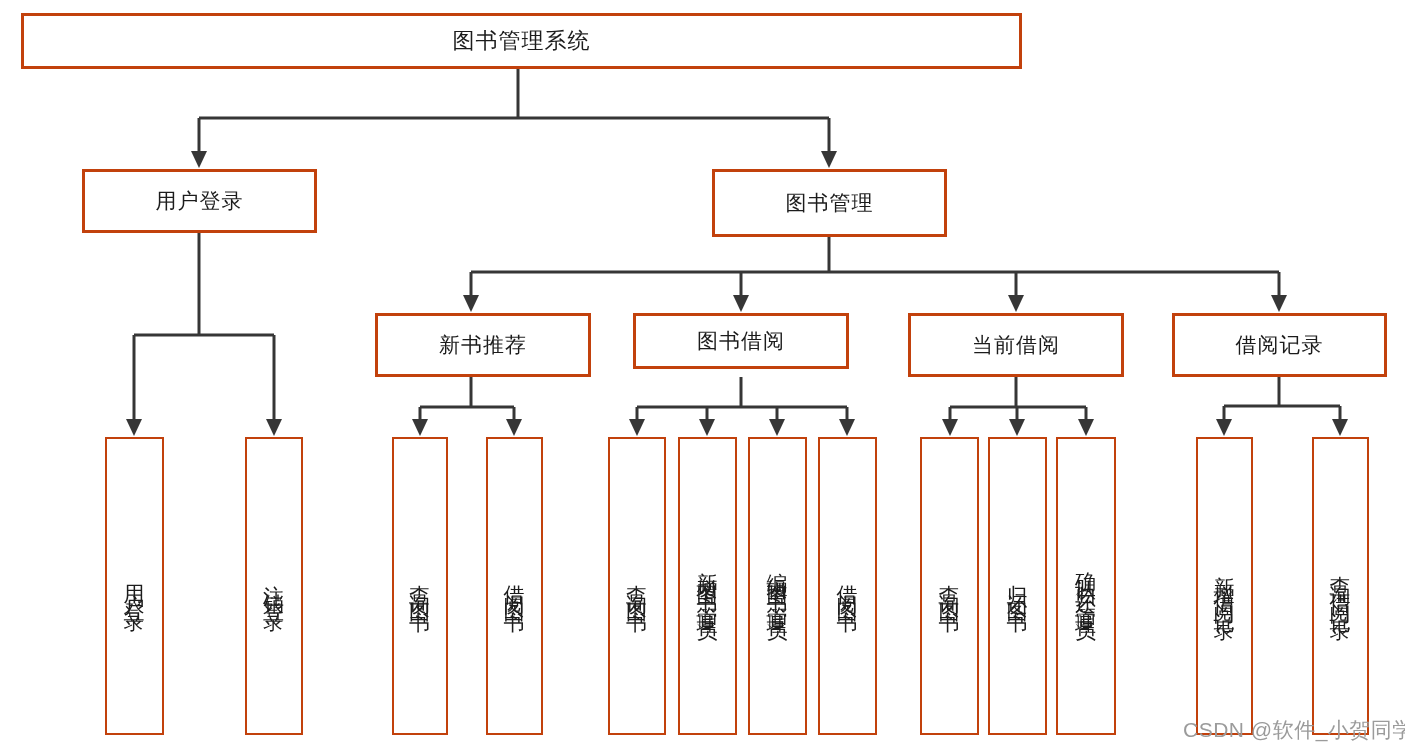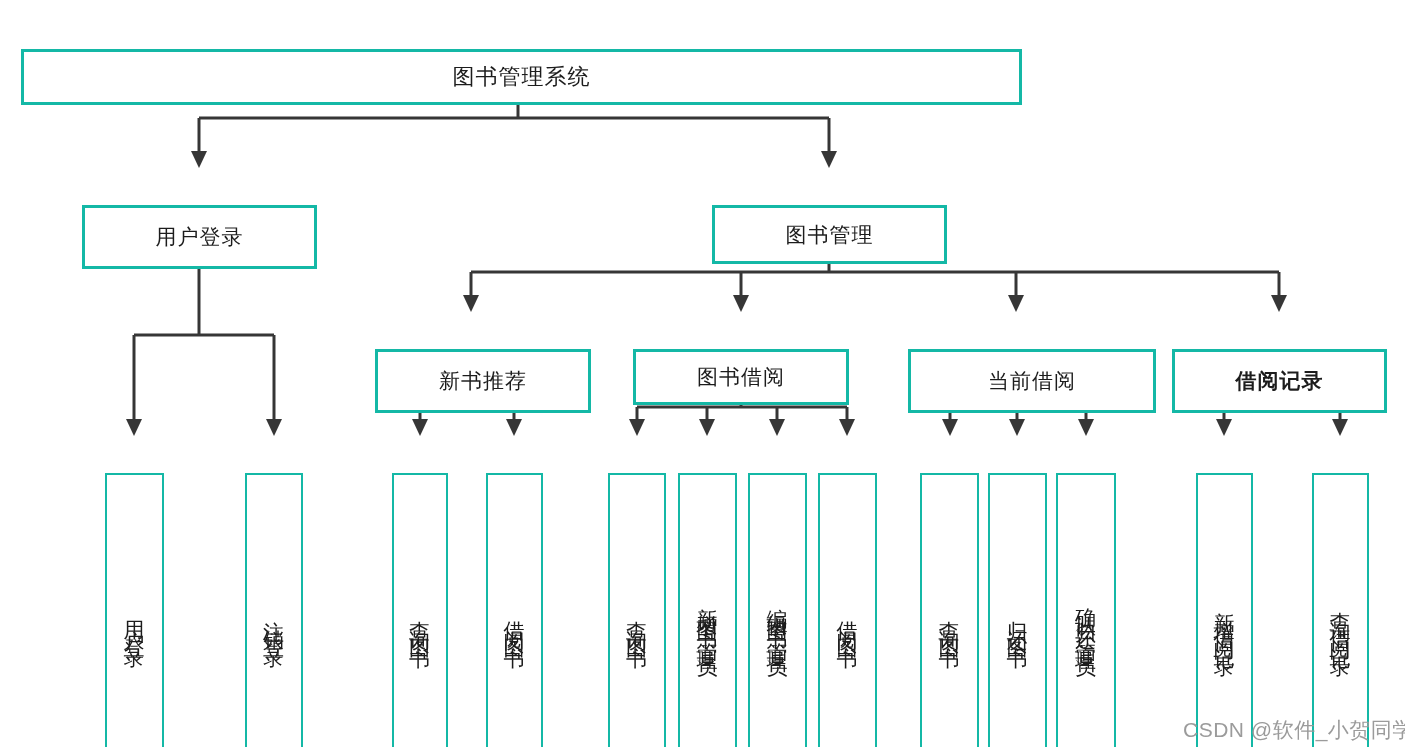--- a/index.html
+++ b/index.html
@@ -7,31 +7,30 @@
     position:relative;
     width:1405px;height:747px;
     background:#ffffff;
     font-family:"Liberation Sans","DejaVu Sans",sans-serif;
     overflow:hidden;
   }
   svg.connectors{position:absolute;left:0;top:0;z-index:1;}
   .node{
     position:absolute;
     box-sizing:border-box;
-    border:3px solid #14b8a6;
+    border:3px solid #c2410c;
     background:#ffffff;
     display:flex;
     align-items:center;
     justify-content:center;
     color:#1c1c1c;
     z-index:2;
     font-size:21px;
     letter-spacing:1px;
     text-align:center;
-    margin-top:36px;
   }
   .node.root{font-size:22px;}
   .node.leaf{border-width:2.5px;}
   .node.leaf .t{
     writing-mode:vertical-rl;
     letter-spacing:9px;
     font-size:21px;
     line-height:1;
     white-space:nowrap;
   }
@@ -106,34 +105,34 @@
       <path d="M 1340 436 L 1332 419 L 1348 419 Z" fill="#363636"></path>
     </svg>
 
   <div class="node root" style="left:21px;top:13px;width:1001px;height:56px;">
     <span class="t">图书管理系统</span>
   </div>
 
   <div class="node" style="left:82px;top:169px;width:235px;height:64px;">
     <span class="t">用户登录</span>
   </div>
-  <div class="node" style="left:712px;top:169px;width:235px;height:59px;">
+  <div class="node" style="left:712px;top:169px;width:235px;height:68px;">
     <span class="t">图书管理</span>
   </div>
 
   <div class="node" style="left:375px;top:313px;width:216px;height:64px;">
     <span class="t">新书推荐</span>
   </div>
   <div class="node" style="left:633px;top:313px;width:216px;height:56px;">
     <span class="t">图书借阅</span>
   </div>
-  <div class="node" style="left:908px;top:313px;width:248px;height:64px;">
+  <div class="node" style="left:908px;top:313px;width:216px;height:64px;">
     <span class="t">当前借阅</span>
   </div>
-  <div class="node" style="left:1172px;top:313px;width:215px;height:64px;font-weight:bold;">
+  <div class="node" style="left:1172px;top:313px;width:215px;height:64px;">
     <span class="t">借阅记录</span>
   </div>
 
   <div class="node leaf" style="left:105px;top:437px;width:59px;height:298px;">
     <span class="t">用户登录</span>
   </div>
   <div class="node leaf" style="left:245px;top:437px;width:58px;height:298px;">
     <span class="t">注销登录</span>
   </div>
 

